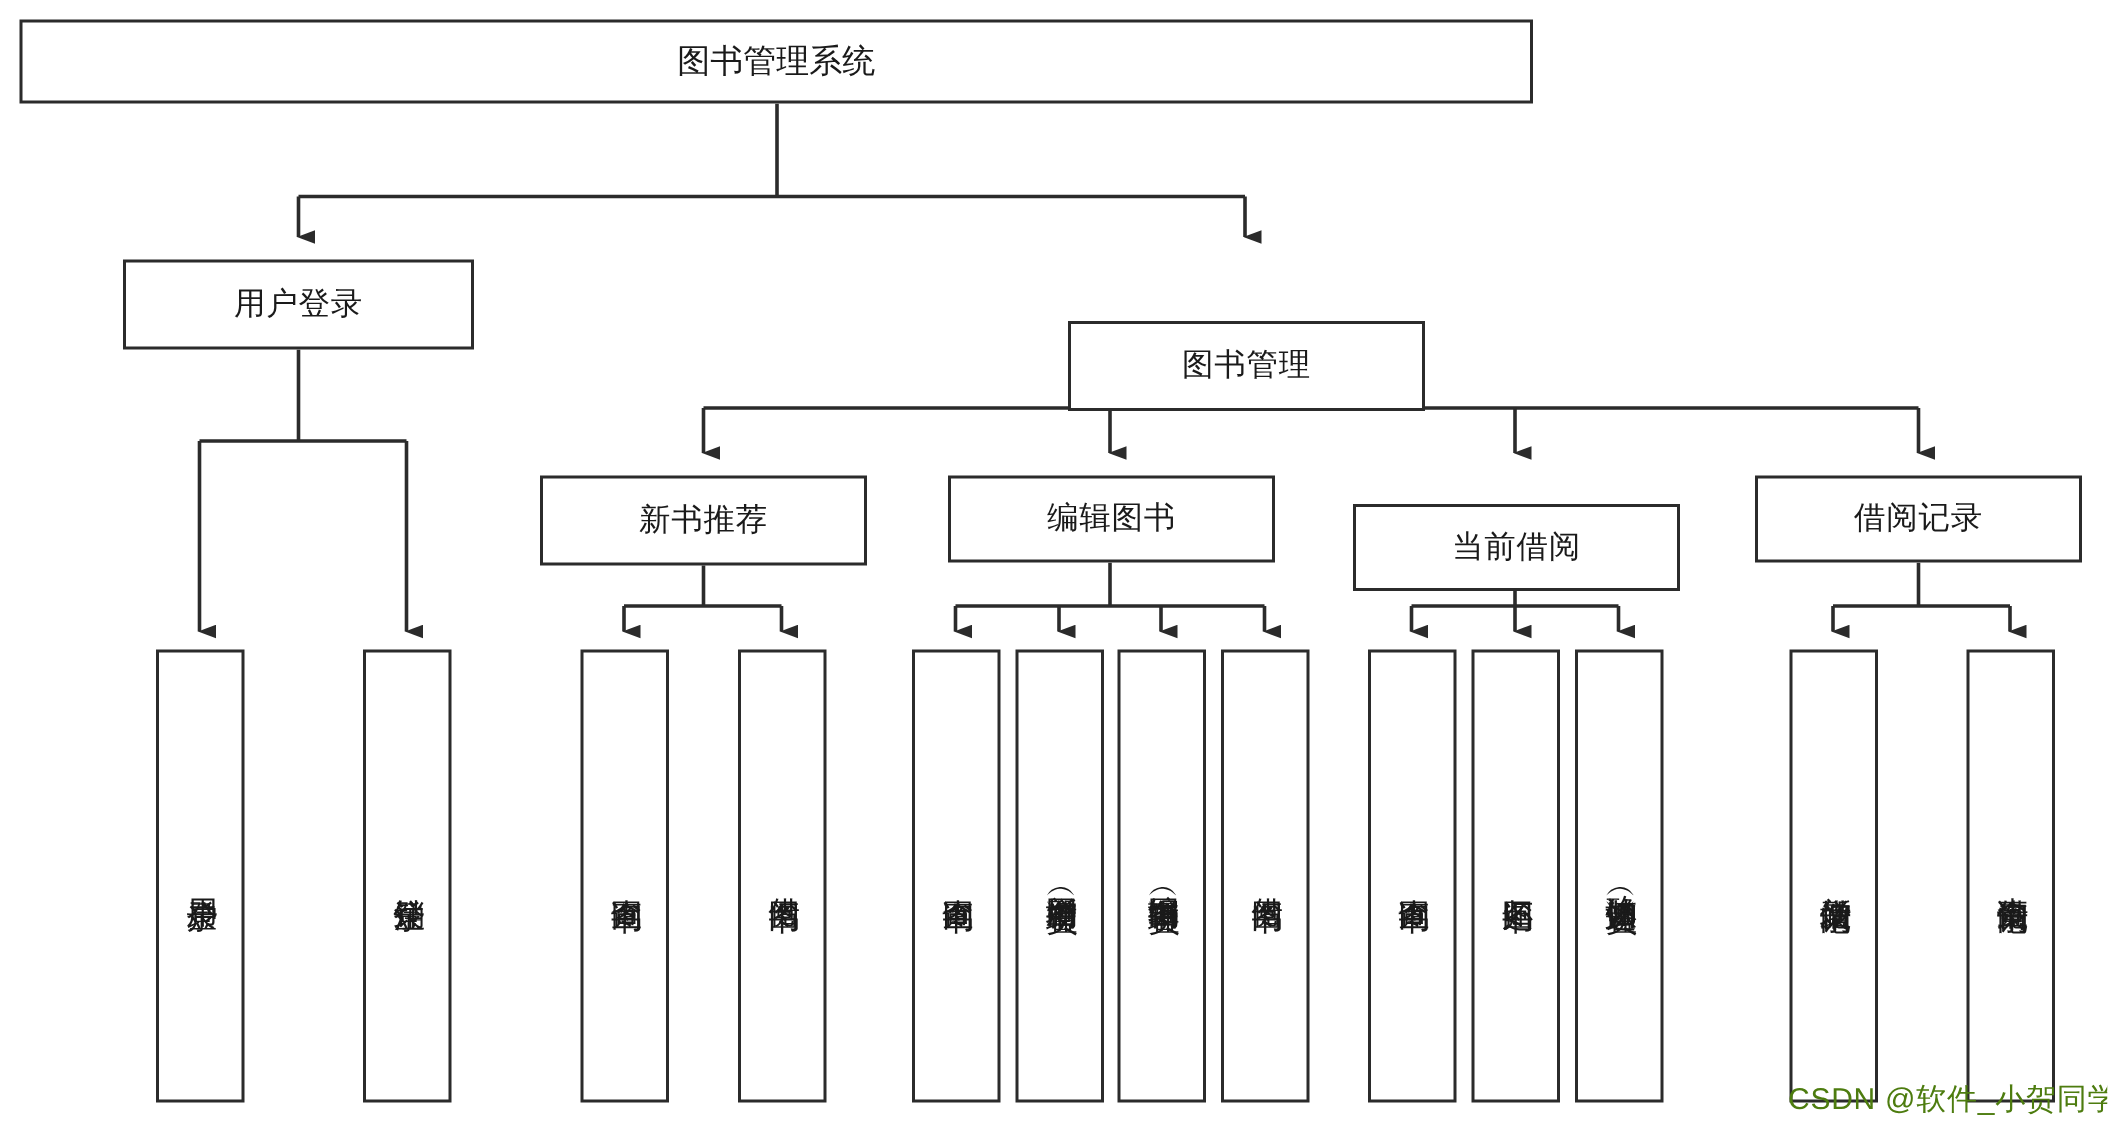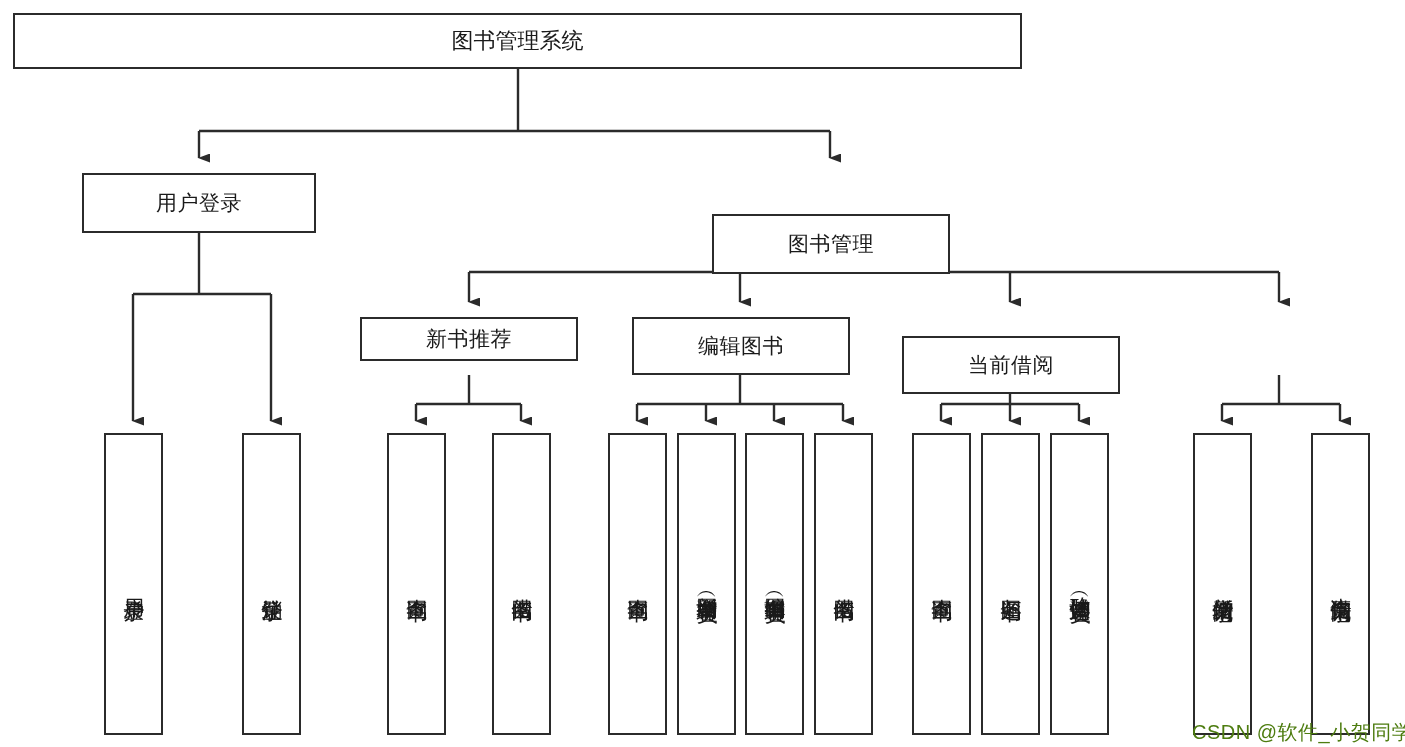--- a/index.html
+++ b/index.html
@@ -129,29 +129,32 @@
     <span>图书管理系统</span>
   </div>
 
   <div class="node node-h" style="left:82px; top:173px; width:234px; height:60px;">
     <span>用户登录</span>
   </div>
   <div class="node node-h" style="left:712px; top:173px; width:238px; height:60px;margin-top:41px;">
     <span>图书管理</span>
   </div>
 
-  <div class="node node-h" style="left:360px; top:317px; width:218px; height:44px;">
+  <div class="node node-h" style="left:360px; top:317px; width:218px; height:60px;">
     <span>新书推荐</span>
   </div>
   <div class="node node-h" style="left:632px; top:317px; width:218px; height:58px;">
     <span>编辑图书</span>
   </div>
   <div class="node node-h" style="left:902px; top:336px; width:218px; height:58px;">
     <span>当前借阅</span>
   </div>
+  <div class="node node-h" style="left:1170px; top:317px; width:218px; height:58px;">
+    <span>借阅记录</span>
+  </div>
 
   <div class="leaf" style="left:104px; top:433px; width:59px; height:302px;">
     <span class="vtext">用户登录</span>
   </div>
   <div class="leaf" style="left:242px; top:433px; width:59px; height:302px;">
     <span class="vtext">注销登录</span>
   </div>
 
   <div class="leaf" style="left:387px; top:433px; width:59px; height:302px;">
     <span class="vtext">查询图书</span>

